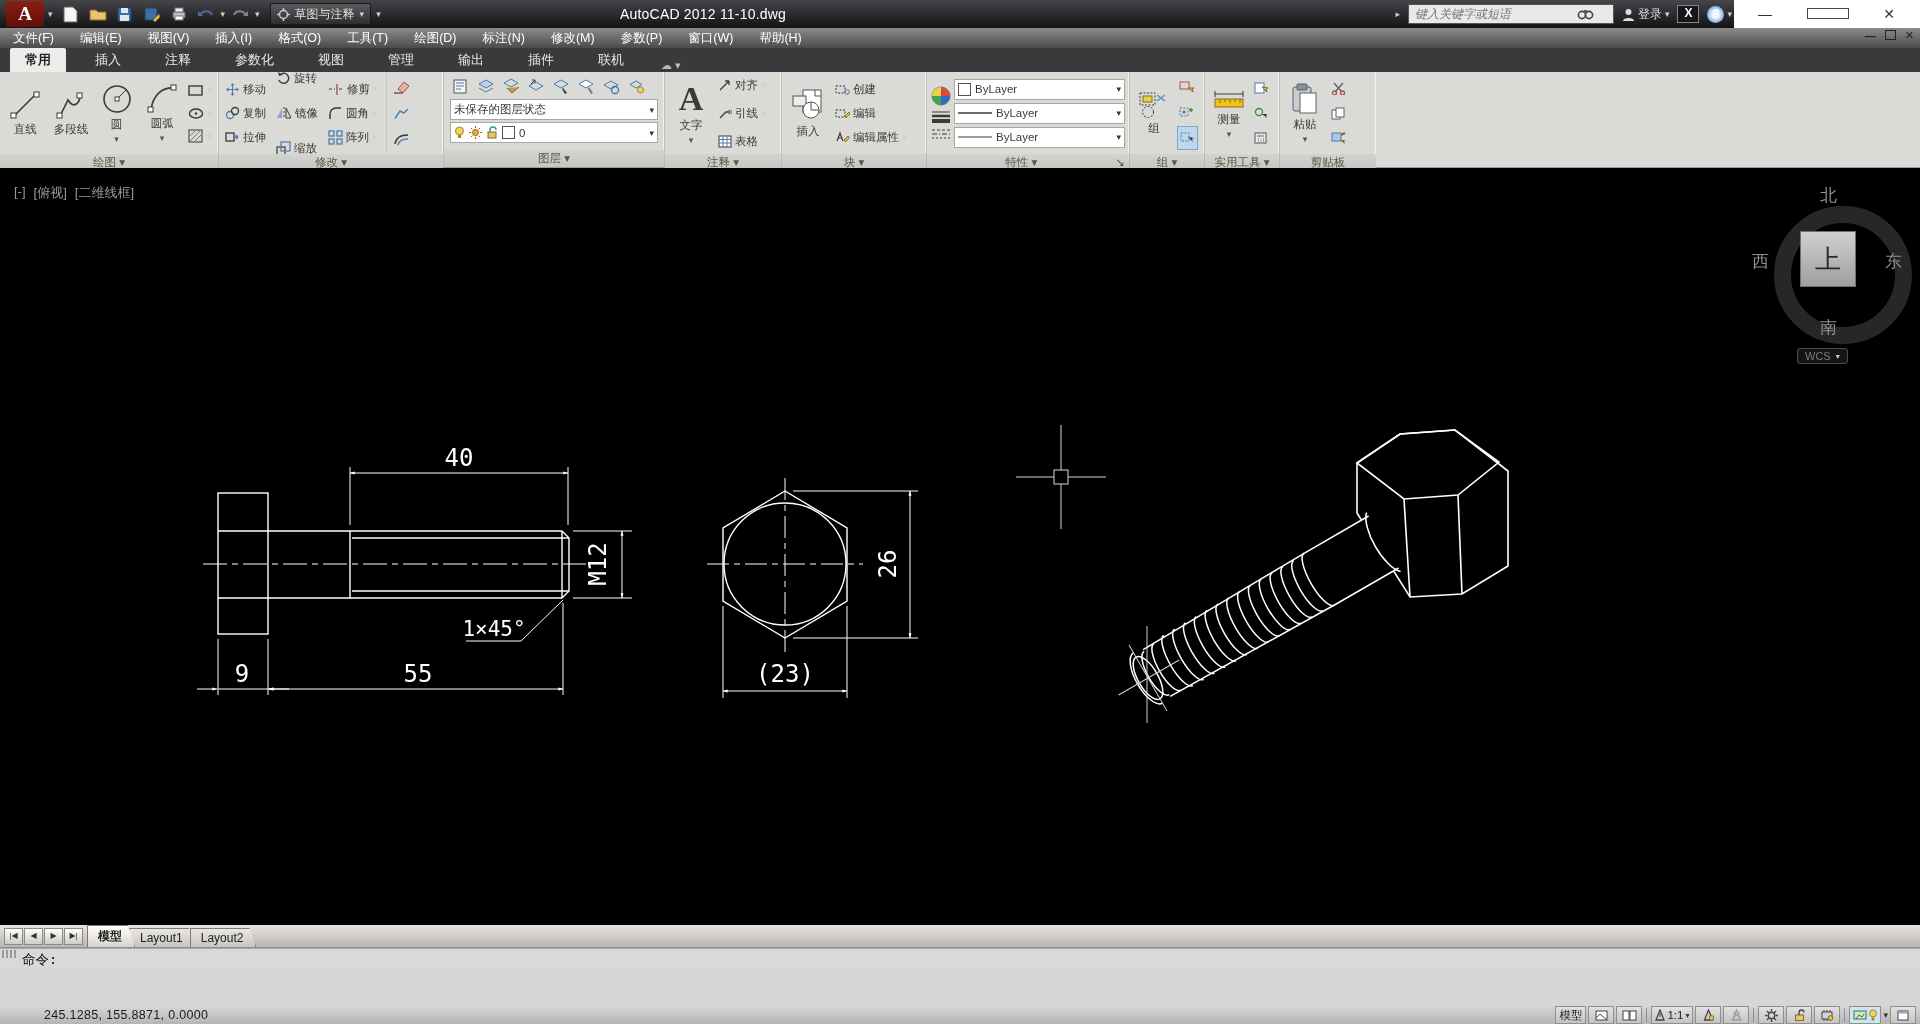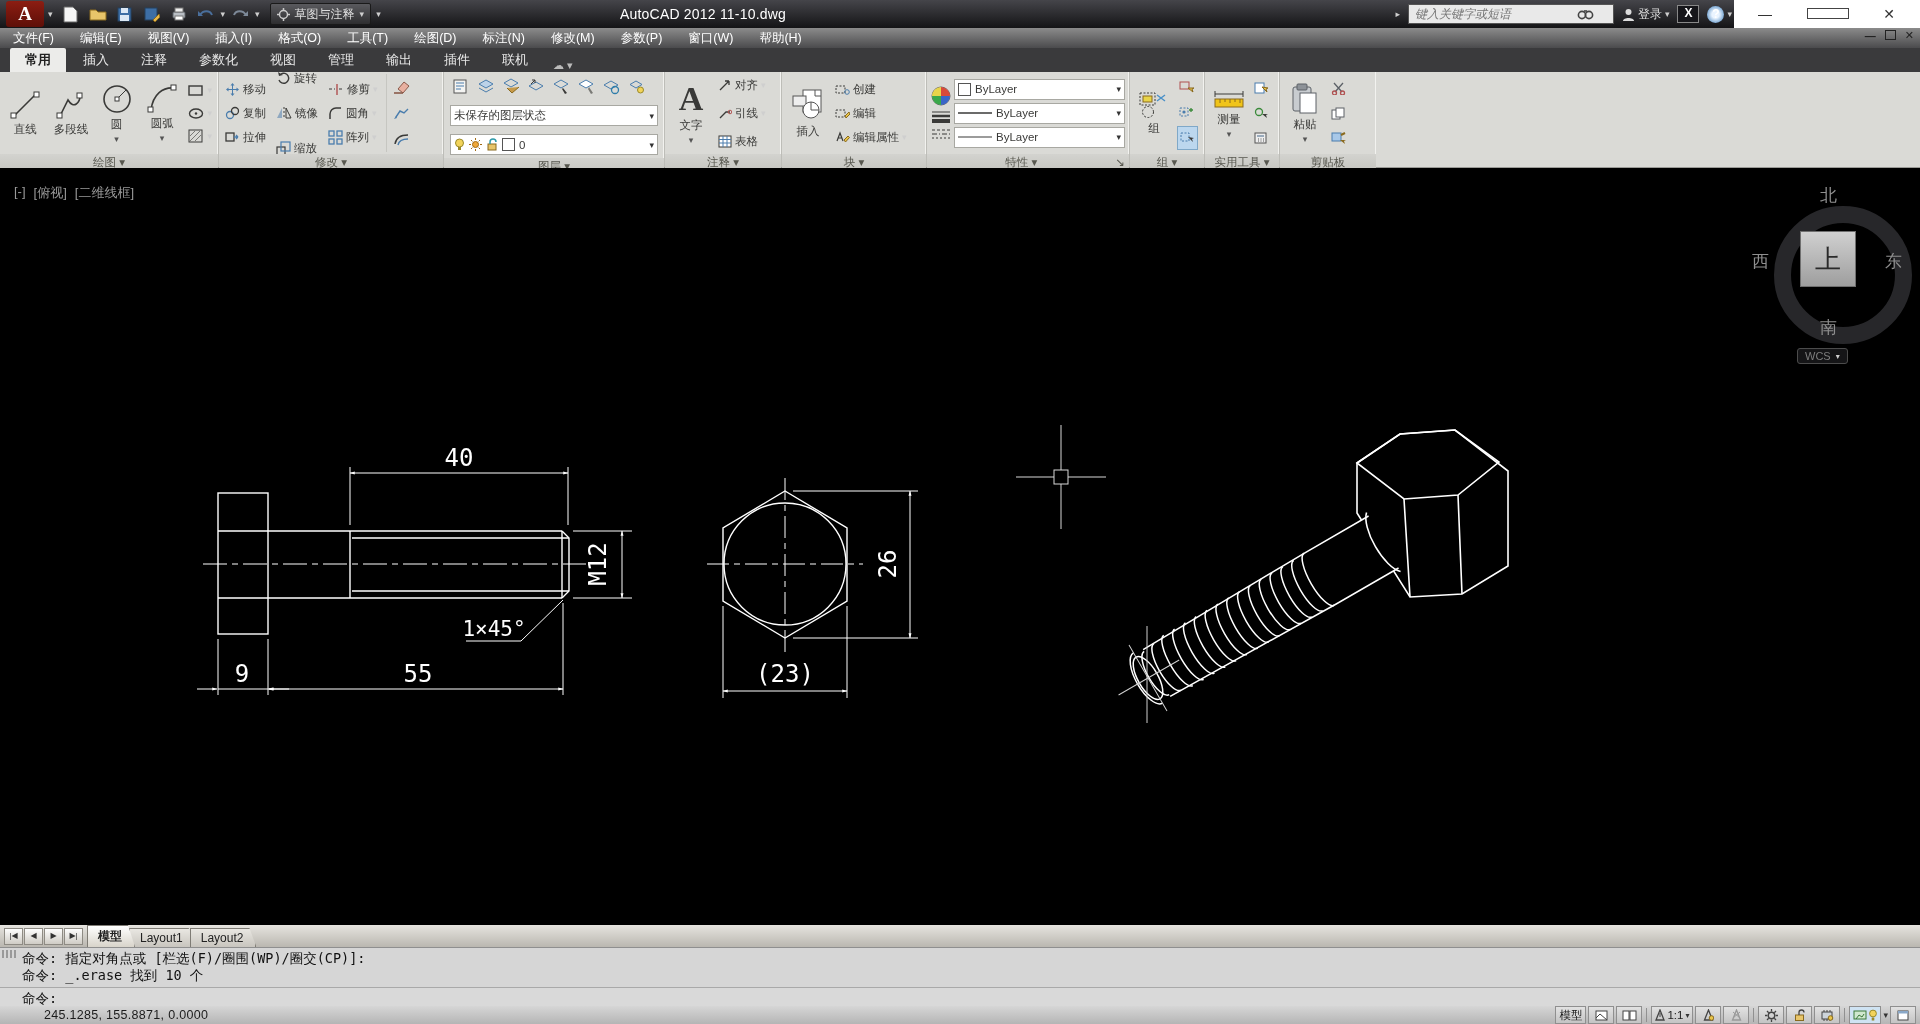--- a/index.html
+++ b/index.html
@@ -30,21 +30,21 @@
           justify-content:space-around;color:#333;font-size:14px}
   .winctl span{width:40px;text-align:center;cursor:default}
   .wc-restore{display:inline-block;width:11px;height:9px;border:1.5px solid #444}
   
   .menubar{top:28px;height:20px;background:linear-gradient(#8b8b8b,#4b4b4d);display:flex;align-items:center;color:#fff;font-size:12.5px}
   .menu-item{padding:0 13px;height:100%;display:flex;align-items:center}
   .docctl{position:absolute;right:6px;top:29px;display:flex;gap:9px;color:#222;font-size:11px;font-weight:bold;align-items:center}
   .docctl .dc-r{display:inline-block;width:9px;height:8px;border:1.5px solid #222}
   
   .ribbontabs{top:48px;height:24px;background:#3a3a3c;display:flex;align-items:flex-end;color:#e8e8e8;font-size:13px;padding-left:10px}
-  .rtab{padding:3px 15px;margin-right:2px}
+  .rtab{padding:3px 15px;margin-right:14px}
   .rtab.active{background:#ececea;color:#222;border-radius:2px 2px 0 0;font-weight:bold}
   .rtab-cloud{margin-left:8px;color:#bbb;font-size:11px}
   
   .ribbon{top:72px;height:95px;background:#dadad6;border-bottom:1px solid #9a9a96;display:flex;color:#3a3a38}
   .panel{position:relative;height:95px;border-right:1px solid #bdbdb8;box-shadow:inset -1px 0 #f2f2ef;display:flex;flex-direction:column}
   .pbody{flex:1;display:flex;align-items:center;padding:2px 4px;gap:3px}
   .plabel{height:17px;font-size:11.5px;color:#57574f;text-align:center;line-height:16px;background:linear-gradient(#d3d3cf,#c6c6c1)}
   .bigbtn{width:44px;display:flex;flex-direction:column;align-items:center;justify-content:center;gap:2px;font-size:11.5px;height:72px}
   .col{display:flex;flex-direction:column;justify-content:center;gap:1px;height:78px}
   .smbtn{display:flex;align-items:center;gap:3px;font-size:11.5px;height:22px;padding:0 2px;white-space:nowrap}
@@ -379,21 +379,21 @@
               <path d="M2 11C3 4 8 2 15 2" fill="none" stroke="#3a3a38" stroke-width="1.4"></path>
               <path d="M5 12c1-5 5-6 10-6" fill="none" stroke="#4a7dad" stroke-width="1.4"></path>
             </svg>
           </span>
       </div>
     </div>
     <div class="plabel"><span>修改</span> ▾</div>
   </div>
 
   <div class="panel" style="width:220px">
-    <div class="pbody" style="flex-direction:column;align-items:stretch;gap:8px;padding:3px 6px">
+    <div class="pbody" style="flex-direction:column;align-items:stretch;gap:2px;padding:3px 6px">
       <div style="display:flex;gap:2px">
         <span class="smbtn">
             <svg width="19" height="17">
               <rect x="2" y="2" width="12" height="13" fill="#f4f4f2" stroke="#555"></rect>
               <path d="M4 5h8M4 8h8M4 11h5" stroke="#4a7dad"></path>
             </svg>
           </span>
         <span class="smbtn">
             <svg width="19" height="17">
               <path d="M9 2l7 4-7 4-7-4z" fill="#bcd2e8" stroke="#4a7dad"></path>
@@ -807,24 +807,20 @@
     <span>▶</span>
     <span>▶|</span>
   </div>
   <span class="ltab active">模型</span>
   <span class="ltab">Layout1</span>
   <span class="ltab">Layout2</span>
 </div>
 
 <div class="bar cmd">
   <div class="grip"></div>
-  <div class="hist">
-    <div>命令: 指定对角点或 [栏选(F)/圈围(WP)/圈交(CP)]:</div>
-    <div>命令: _.erase 找到 10 个</div>
-  </div>
   <div class="prompt">命令:</div>
 </div>
 
 <div class="bar status">
   <div class="coords">245.1285, 155.8871, 0.0000</div>
   <div class="sright">
     <span class="sbtn">模型</span>
     <span class="sbtn">
         <svg width="13" height="11">
           <rect x="1" y="1" width="11" height="9" fill="#fff" stroke="#444"></rect>

